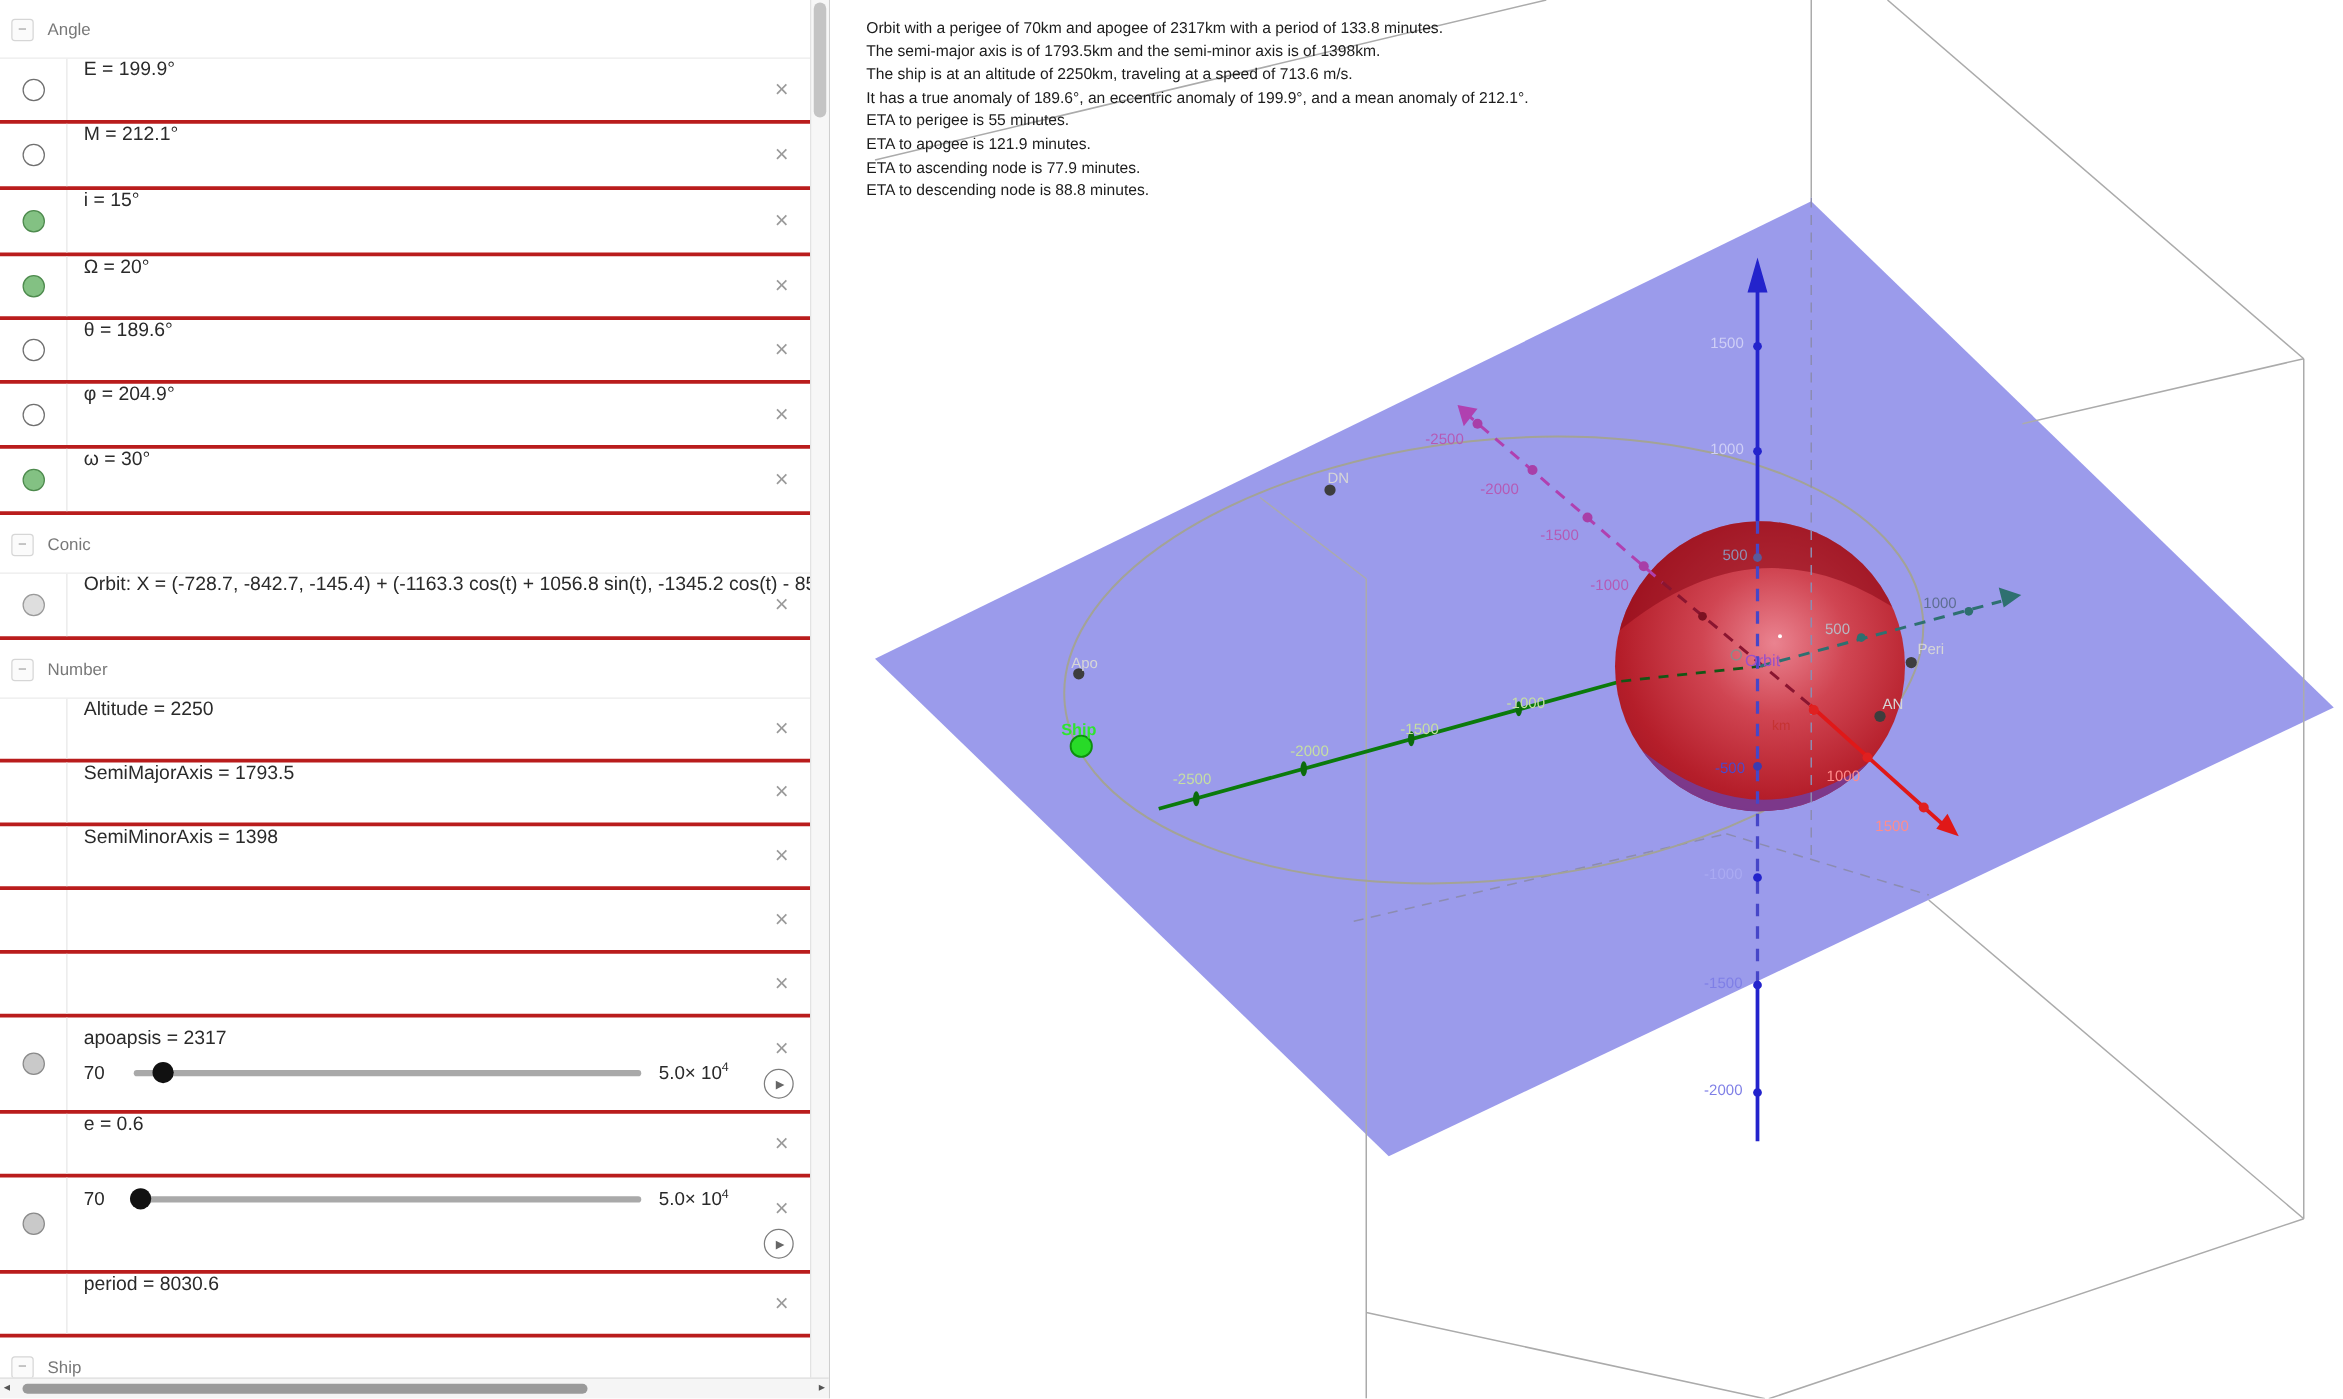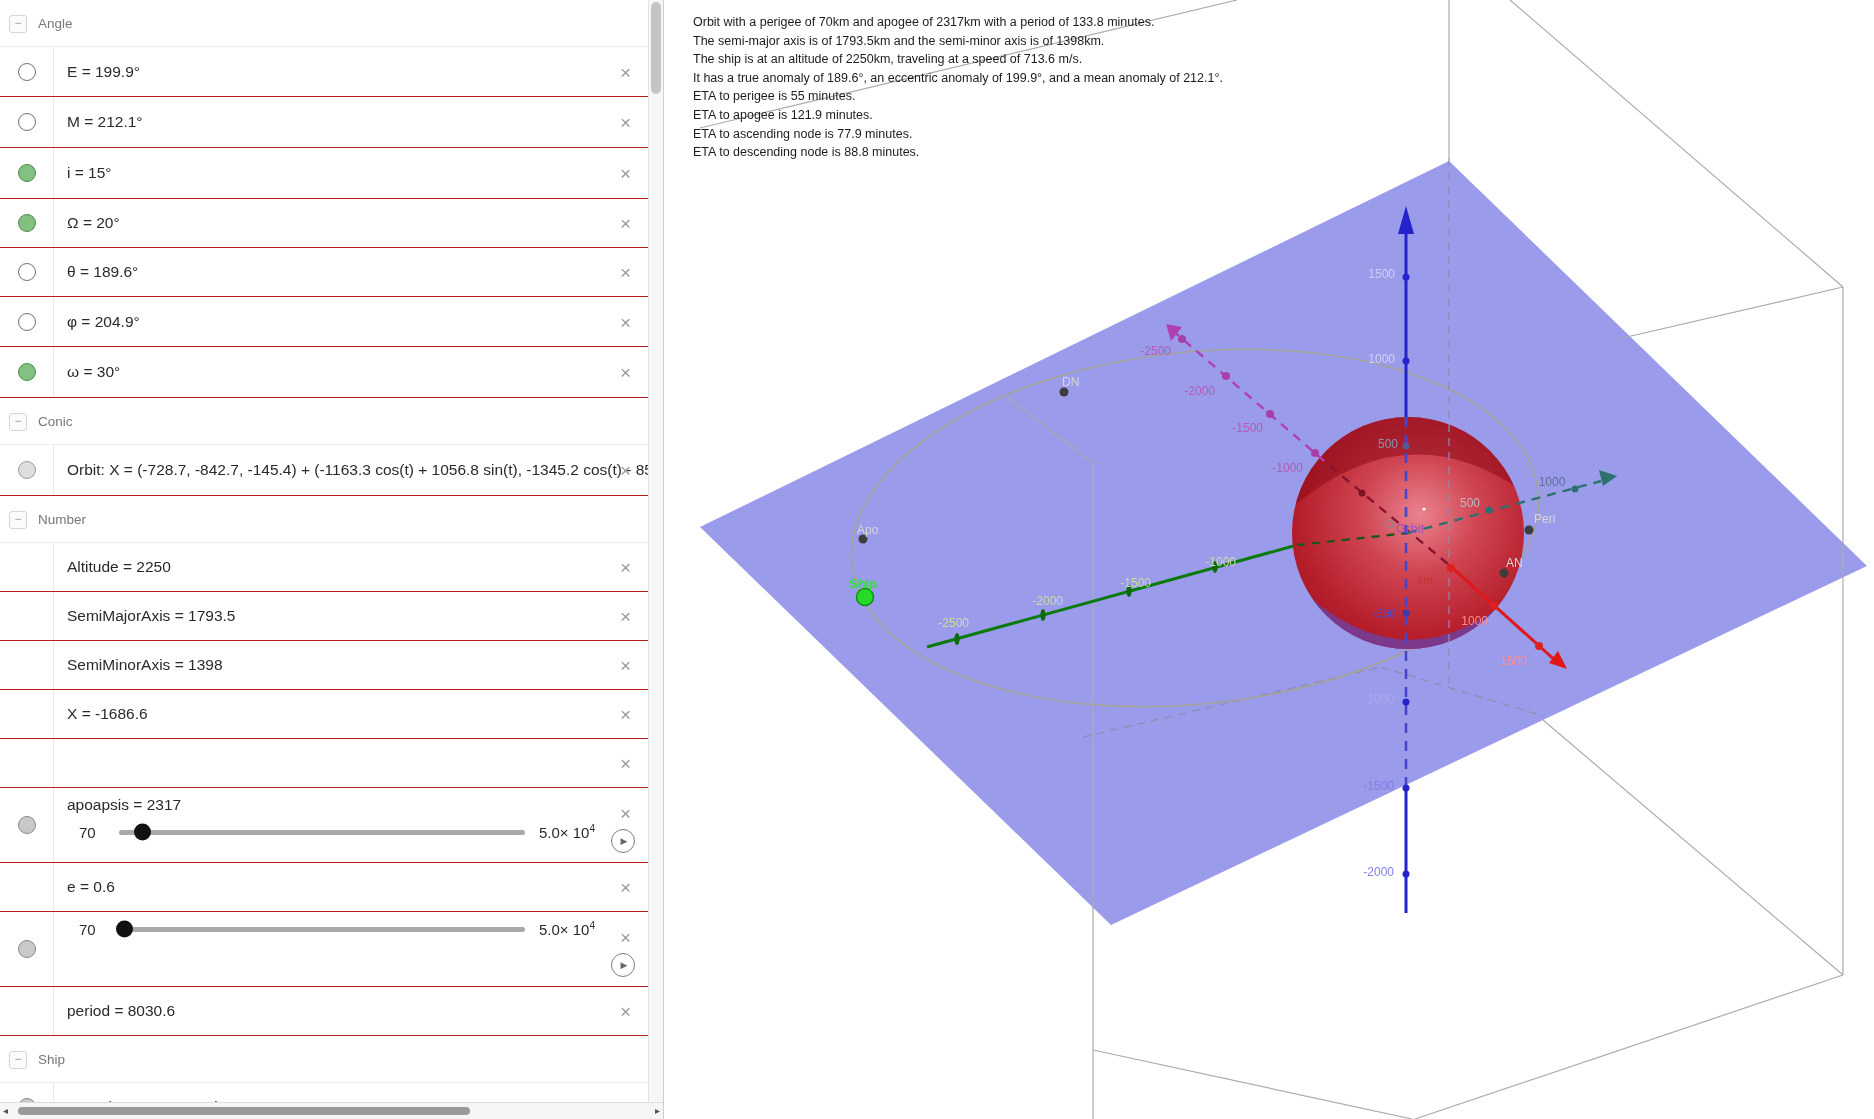--- a/index.html
+++ b/index.html
@@ -5,36 +5,36 @@
   html,body{margin:0;padding:0;background:#fff;font-family:"Liberation Sans",sans-serif;}
   #stage{position:relative;width:1874px;height:1119px;overflow:hidden;background:#fff;}
 
   
   #algebra{position:absolute;left:0;top:0;width:663px;height:1119px;background:#fff;border-right:1px solid #cfcfcf;}
   #rows{position:absolute;left:0;top:0;width:649px;height:1103px;overflow:hidden;}
   .header{position:relative;height:46px;display:flex;align-items:center;border-bottom:1px solid #ececec;}
   .minus-btn{position:absolute;left:9px;top:15px;width:16px;height:16px;border:1px solid #d6d6d6;border-radius:3px;
     background:#fbfbfb;color:#9a9a9a;font-size:12px;line-height:14px;text-align:center;cursor:pointer;}
   .header .title{margin-left:38px;color:#787878;font-size:13.5px;}
-  .row{position:relative;display:flex;align-items:center;border-bottom:1px solid #b91c1c;}
+  .row{position:relative;display:flex;border-bottom:3px solid #b91c1c;}
   .row.h48{height:48px}.row.h49{height:49px}.row.h50{height:50px}.row.h74{height:74px}
   .cell-marble{width:53px;align-self:stretch;border-right:1px solid #e8e8e8;display:flex;align-items:center;justify-content:center;flex:0 0 53px;}
   .marble{width:18px;height:18px;border-radius:50%;box-sizing:border-box;display:inline-block;cursor:pointer;}
   .marble.white{background:#fff;border:1.6px solid #707070;}
   .marble.green{background:#83c183;border:1.6px solid #4d8a4d;}
   .marble.grey{background:#c9c9c9;border:1.6px solid #8a8a8a;}
   .marble.lgrey{background:#dedede;border:1.6px solid #9a9a9a;}
   .cell-body{flex:1;padding-left:13px;font-size:15.5px;color:#2a2a2a;white-space:nowrap;overflow:hidden;min-width:0;}
   .row-close{position:absolute;right:18px;top:50%;transform:translateY(-50%);color:#9a9a9a;font-size:19px;cursor:pointer;line-height:1;}
   .slider-row .row-close{top:16px;transform:none;}
   .slider-row .cell-body{align-self:stretch;padding-top:8px;}
   .slider-label{font-size:15.5px;color:#2a2a2a;margin-bottom:9px;}
   .slider-line{display:flex;align-items:center;}
   .slider-min,.slider-max{font-size:15px;color:#2a2a2a;}
-  .slider-min{width:40px;margin-left:12px;}
+  .slider-min{width:40px;}
   .slider-max sup{font-size:10px;}
   .slider-track{position:relative;width:406px;height:5px;border-radius:3px;background:#a9a9a9;margin-right:14px;cursor:pointer;flex:0 0 406px;}
   .slider-thumb{position:absolute;top:50%;width:17px;height:17px;border-radius:50%;background:#111;transform:translate(-3px,-50%);cursor:pointer;}
   .play-btn{position:absolute;right:14px;bottom:9px;width:22px;height:22px;border:1.6px solid #7d7d7d;border-radius:50%;
     display:flex;align-items:center;justify-content:center;color:#666;font-size:9px;cursor:pointer;}
   .play-btn span{margin-left:2px;}
 
   
   #vscroll{position:absolute;right:0;top:0;width:14px;height:1103px;background:#f7f7f7;border-left:1px solid #e3e3e3;}
   #vthumb{position:absolute;left:1.5px;top:2px;width:10px;height:92px;border-radius:5px;background:#c4c4c4;cursor:pointer;}
@@ -138,21 +138,20 @@
         <div class="cell-body">SemiMajorAxis = 1793.5</div>
         <span class="row-close">×</span>
       </div>
       <div class="row h48">
         <div class="cell-marble"></div>
         <div class="cell-body">SemiMinorAxis = 1398</div>
         <span class="row-close">×</span>
       </div>
       <div class="row h48">
         <div class="cell-marble"></div>
-        <div class="cell-body">X = -1686.6</div>
         <span class="row-close">×</span>
       </div>
       <div class="row h48">
         <div class="cell-marble"></div>
         <span class="row-close">×</span>
       </div>
 
       <div class="row h74 slider-row">
         <div class="cell-marble">
             <span class="marble grey"></span>

